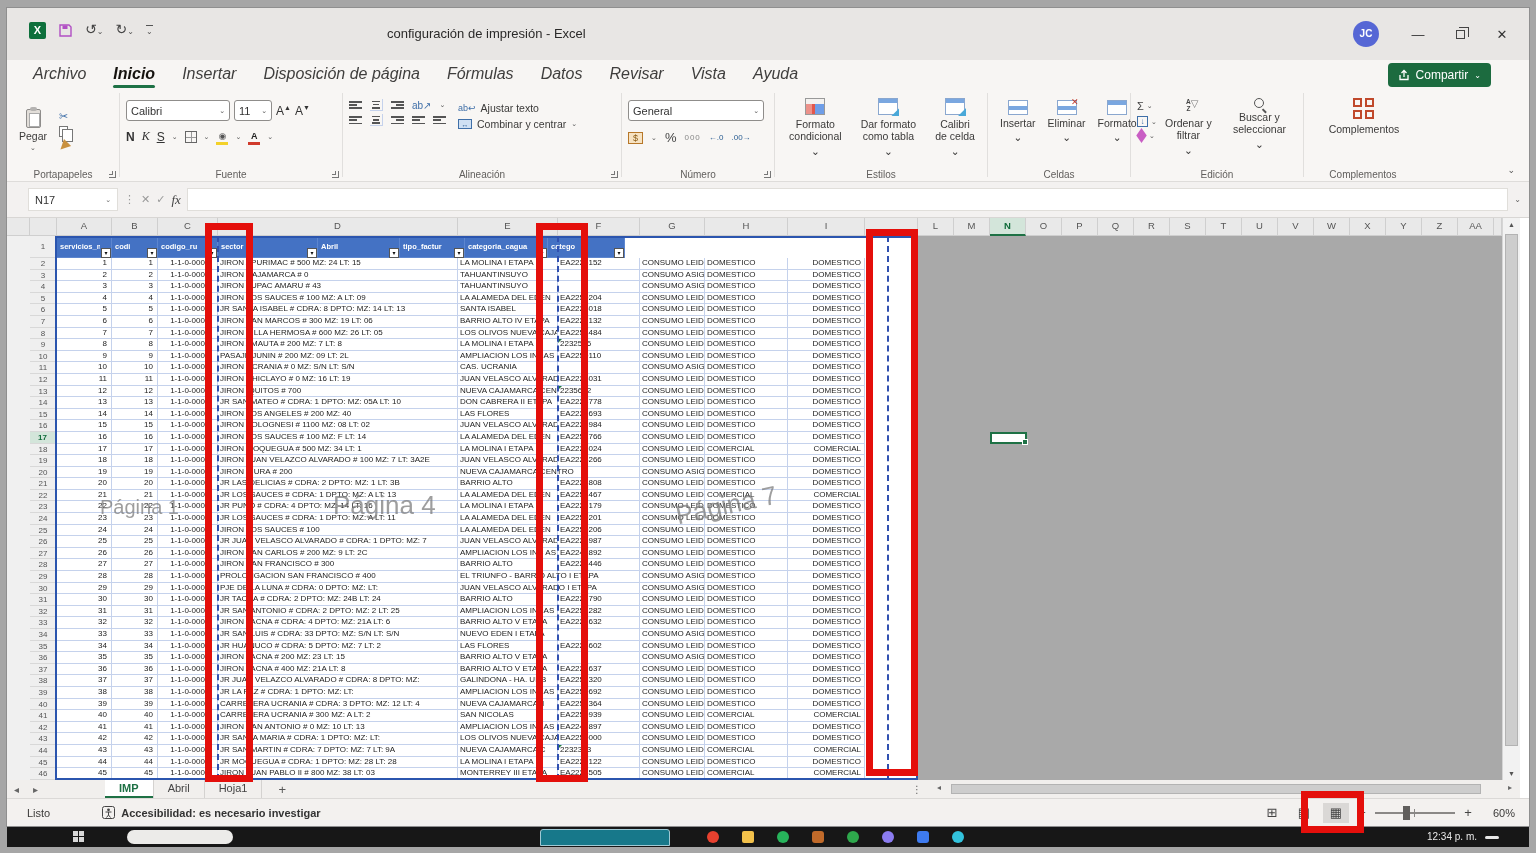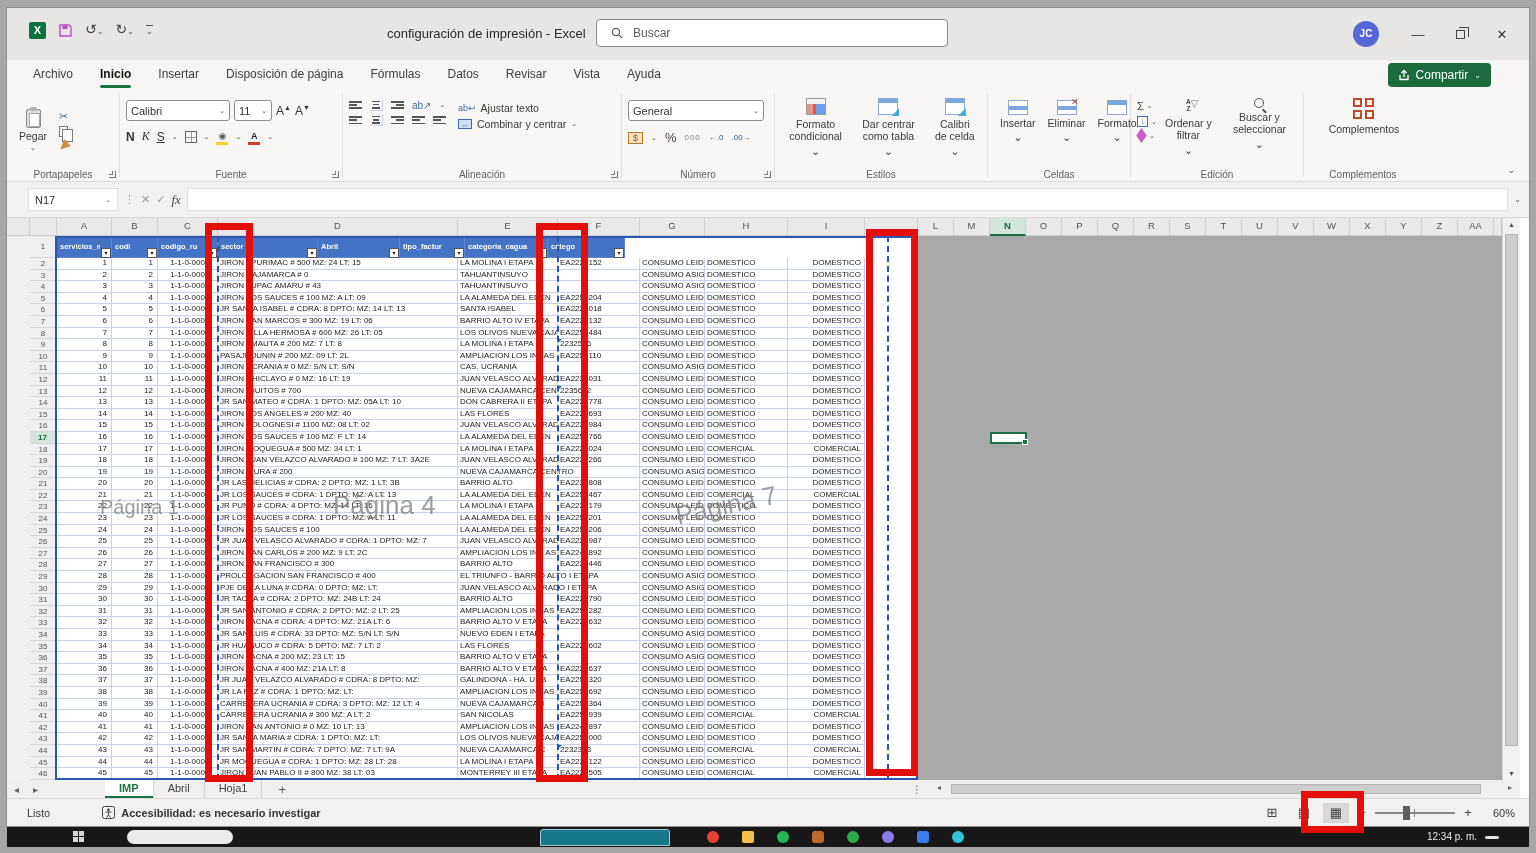--- a/index.html
+++ b/index.html
@@ -19,21 +19,21 @@
   .searchbox { position:absolute; left:589px; top:11px; width:352px; height:28px; background:#fff; border:1px solid #8a8886; border-radius:4px; display:flex; align-items:center; padding-left:14px; gap:10px; }
   .searchbox .ph { font-size:12px; color:#605e5c; }
   .tb-right { position:absolute; right:6px; top:0; height:52px; display:flex; align-items:center; }
   .avatar { width:26px; height:26px; border-radius:50%; background:#5667d5; color:#fff; font-size:10px; font-weight:bold; text-align:center; line-height:26px; margin-right:18px; }
   .capbtn { width:42px; height:34px; display:flex; align-items:center; justify-content:center; color:#333; font-size:13px; }
   .rst { width:9px; height:9px; border:1px solid #444; background:transparent; position:relative; }
   .rst::before { content:""; position:absolute; left:2px; top:-4px; width:9px; height:9px; border:1px solid #444; border-bottom:none; border-left:none; }
 
   
   .menubar { position:relative; height:30px; background:#f7f5f3; display:flex; align-items:center; padding-left:26px; gap:27px; }
-  .menu-item { font-size:12px; color:#3f3e3d; position:relative; height:30px; line-height:28px; }
+  .menu-item { font-size:16px; color:#3f3e3d; position:relative; height:30px; line-height:28px;font-style:italic; }
   .menu-item.active { color:#16130f; font-weight:bold; }
   .menu-item.active::after { content:""; position:absolute; left:0; right:0; bottom:2px; height:3px; background:#1e7145; border-radius:2px; }
   .sharebtn { position:absolute; right:38px; top:3px; height:24px; background:#1c6b3f; border-radius:4px; color:#fff; font-size:12px; display:flex; align-items:center; gap:6px; padding:0 10px; }
   .sharebtn .ch { font-size:8px; }
 
   
   .ribbon { position:relative; height:92px; background:#f8f6f4; border-bottom:1px solid #dedcda; display:flex; }
   .rgroup { position:relative; height:92px; padding:4px 4px 0 6px; }
   .rsep { width:1px; height:84px; margin-top:3px; background:#e1dfdd; }
   .rlabel { position:absolute; bottom:2px; left:0; right:0; text-align:center; font-size:10px; color:#605e5c; }
@@ -202,29 +202,20 @@
           <svg width="15" height="15" viewBox="0 0 15 15">
               <path d="M2 2h9l2 2v9H2z" fill="none" stroke="#b14fc4" stroke-width="1.4"></path>
               <rect x="4.5" y="2.5" width="5" height="3.5" fill="#b14fc4"></rect>
             </svg>
         </span>
         <span class="undo">↺<span class="mini-ch">⌄</span></span>
         <span class="redo">↻<span class="mini-ch">⌄</span></span>
         <span class="custom-ch">⌄</span>
       </div>
       <div class="doc-title">configuración de impresión  -  Excel</div>
-      <div class="searchbox">
-        <span class="srch-i">
-          <svg width="12" height="12" viewBox="0 0 12 12">
-              <circle cx="5" cy="5" r="3.6" fill="none" stroke="#605e5c" stroke-width="1.3"></circle>
-              <line x1="8" y1="8" x2="11" y2="11" stroke="#605e5c" stroke-width="1.3"></line>
-            </svg>
-        </span>
-        <span class="ph">Buscar</span>
-      </div>
       <div class="tb-right">
         <div class="avatar">JC</div>
         <div class="capbtn">—</div>
         <div class="capbtn">
             <span class="rst"></span>
           </div>
         <div class="capbtn">✕</div>
       </div>
     </div>
 
@@ -388,21 +379,21 @@
 
       <div class="rgroup" style="width:212px">
         <div class="rbody">
           <div class="stylebtn">
             <span class="ic-cond"></span>
             <span>Formato condicional</span>
               <span class="ch">⌄</span>
           </div>
           <div class="stylebtn">
             <span class="ic-tbl"></span>
-            <span>Dar centrar como tabla</span>
+            <span>Dar formato como tabla</span>
               <span class="ch">⌄</span>
           </div>
           <div class="stylebtn">
             <span class="ic-tbl"></span>
             <span>Calibri de celda</span>
               <span class="ch">⌄</span>
           </div>
         </div>
         <div class="rlabel">Estilos</div>
       </div>

